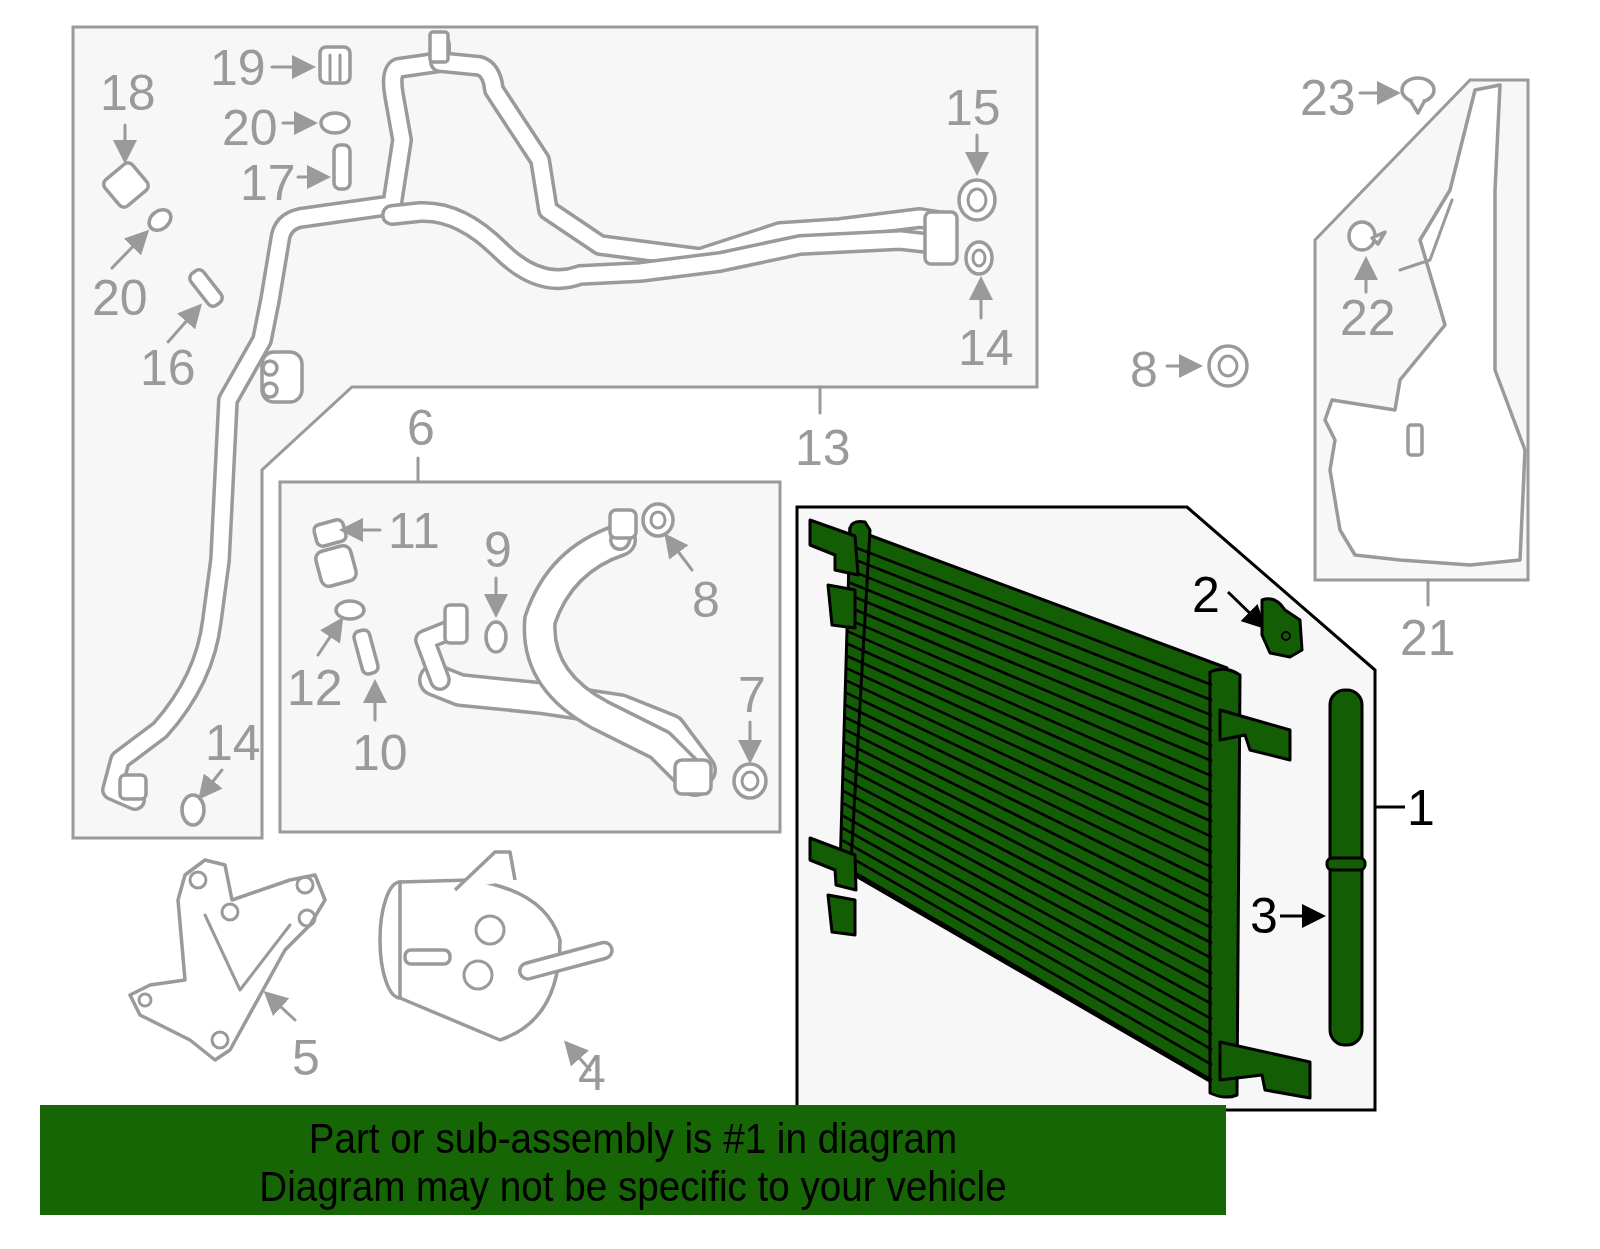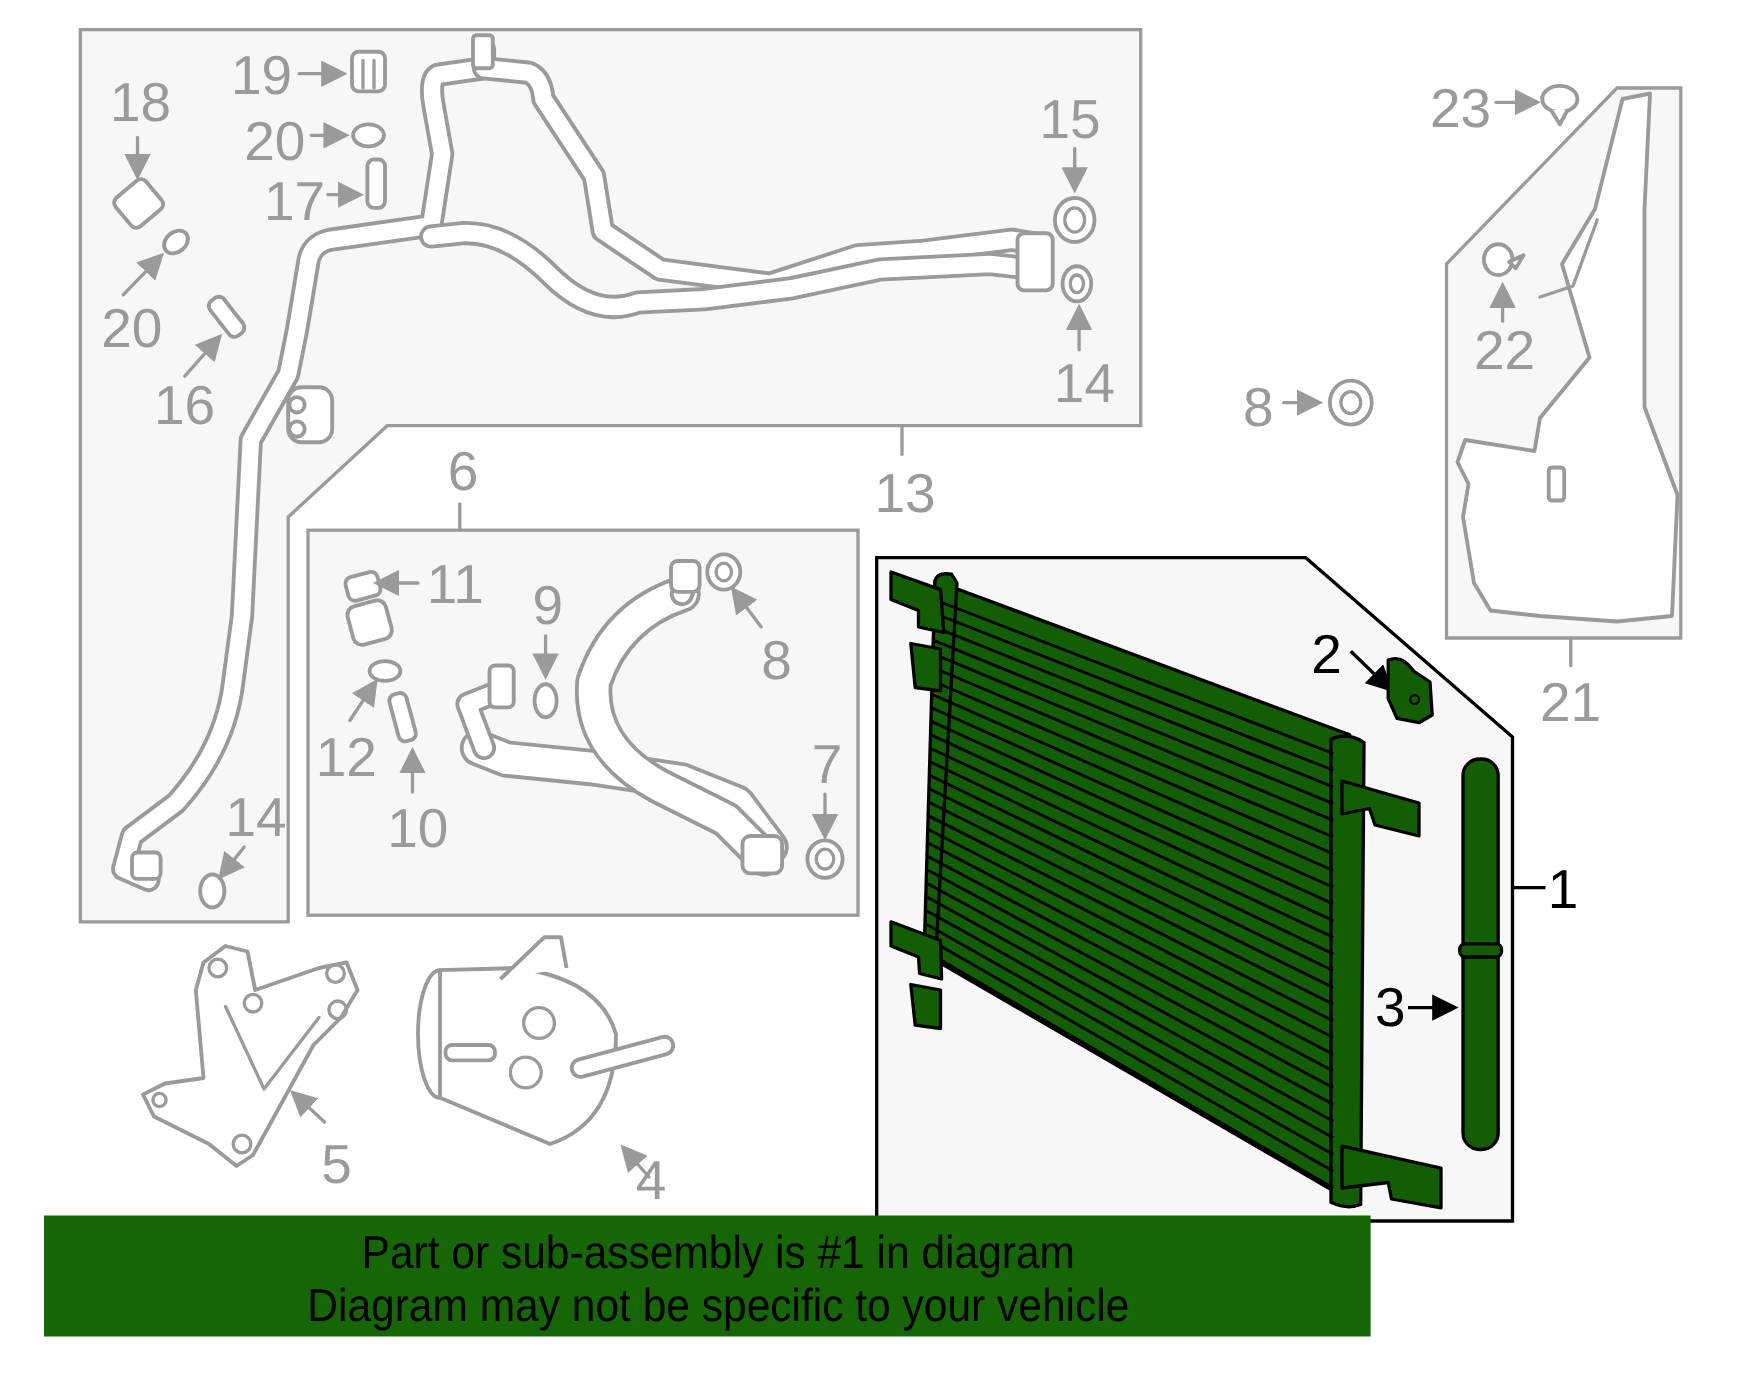--- a/index.html
+++ b/index.html
@@ -7,21 +7,21 @@
   #diagram{position:absolute;left:0;top:0;width:1600px;height:1249px;}
   .callout{font-family:"Liberation Sans",sans-serif;font-size:50px;fill:#9a9a9a;}
   .callout-dark{font-family:"Liberation Sans",sans-serif;font-size:50px;fill:#000;}
   .gbox{fill:#f7f7f7;stroke:#9a9a9a;stroke-width:3;}
   .gline{fill:none;stroke:#9a9a9a;stroke-width:3;stroke-linecap:round;stroke-linejoin:round;}
   .gpart{fill:#fff;stroke:#9a9a9a;stroke-width:3.5;stroke-linejoin:round;}
   .gpipe{fill:none;stroke:#9a9a9a;stroke-width:22;stroke-linecap:round;stroke-linejoin:round;}
   .gpipe-in{fill:none;stroke:#fff;stroke-width:15;stroke-linecap:round;stroke-linejoin:round;}
   .green{fill:#135e05;stroke:#000;stroke-width:3;stroke-linejoin:round;}
   .fin{stroke:#000;stroke-width:2.6;fill:none;}
-  .banner{position:absolute;left:40px;top:1105px;width:1186px;height:110px;background:#166605;text-align:center;color:#000;padding-left:20px;}
+  .banner{position:absolute;left:40px;top:1105px;width:1186px;height:110px;background:#166605;text-align:center;color:#000;}
   .banner .line{display:block;font-family:"Liberation Sans",sans-serif;font-size:42px;line-height:48px;transform:scaleX(0.92);}
   .banner .l1{margin-top:10px;}
 </style>
 </head>
 <body>
 
 <svg id="diagram" viewBox="0 0 1600 1249" xmlns="http://www.w3.org/2000/svg">
   <defs>
     <marker id="ga" markerWidth="8" markerHeight="8" refX="6" refY="4" orient="auto" markerUnits="strokeWidth">
       <path d="M0,0 L8,4 L0,8 z" fill="#9a9a9a"></path>

